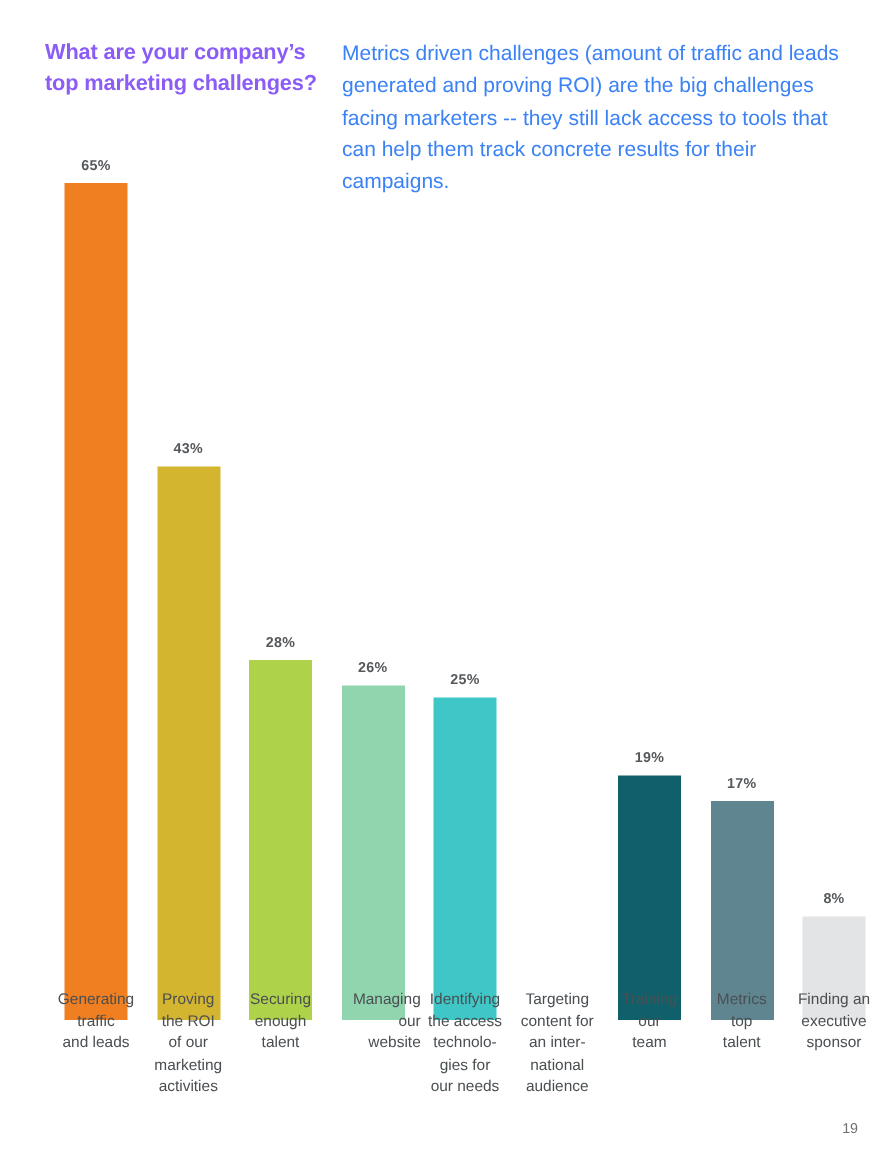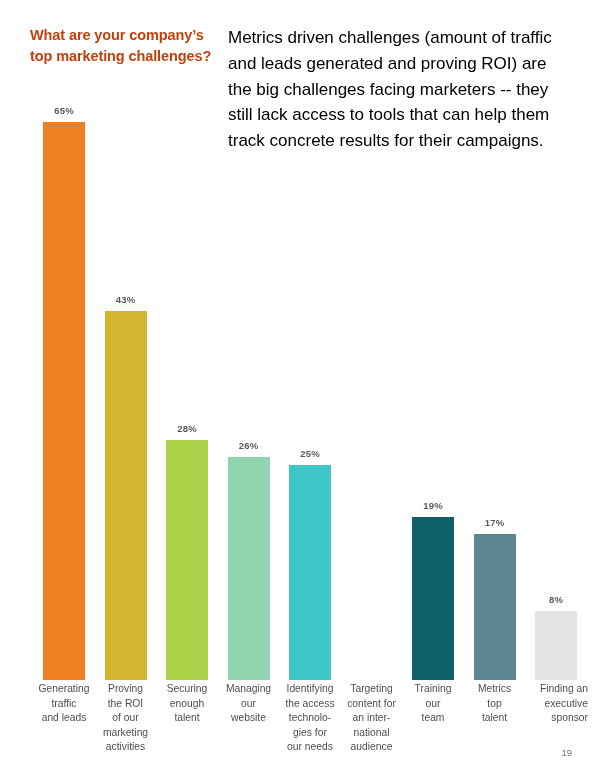--- a/index.html
+++ b/index.html
@@ -25,31 +25,31 @@
     height: 100px;
   }
   #chart-title {
     position: absolute;
     left: 30px;
     top: 25px;
     width: 195px;
     font-size: 14.5px;
     font-weight: bold;
     line-height: 1.45;
-    color: #c2410c;
+    color: #8b5cf6;
     letter-spacing: -0.1px;
   }
   #chart-description {
     position: absolute;
     left: 228px;
     top: 25px;
     width: 345px;
-    font-size: 17px;
+    font-size: 14px;
     line-height: 1.52;
-    color: #000000;
+    color: #3b82f6;
   }
 
   
   #plot-area {
     position: absolute;
     left: 0;
     top: 100px;
     width: 596px;
     height: 580px;
     text-decoration: underline;
@@ -80,21 +80,21 @@
   }
   .bar-rect {
     width: 42px;
     background: #cccccc;
   }
 
   
   #category-axis {
     position: absolute;
     left: 0;
-    top: 682px;
+    top: 660px;
     width: 596px;
     height: 80px;
   }
   .cat-label {
     position: absolute;
     top: 0;
     width: 64px;
     text-align: center;
     font-size: 10.3px;
     line-height: 1.42;
@@ -180,21 +180,21 @@
       <div>the ROI</div>
       <div>of our</div>
       <div>marketing</div>
       <div>activities</div>
     </div>
     <div class="cat-label" style="left: 155px;">
       <div>Securing</div>
       <div>enough</div>
       <div>talent</div>
     </div>
-    <div class="cat-label" style="left: 216.5px;">
+    <div class="cat-label" style="left: 216.5px; text-align: right;">
       <div>Managing</div>
       <div>our</div>
       <div>website</div>
     </div>
     <div class="cat-label" style="left: 278px;">
       <div>Identifying</div>
       <div>the access</div>
       <div>technolo-</div>
       <div>gies for</div>
       <div>our needs</div>
@@ -209,20 +209,20 @@
     <div class="cat-label" style="left: 401px;">
       <div>Training</div>
       <div>our</div>
       <div>team</div>
     </div>
     <div class="cat-label" style="left: 462.5px;">
       <div>Metrics</div>
       <div>top</div>
       <div>talent</div>
     </div>
-    <div class="cat-label" style="left: 524px; text-align: right;">
+    <div class="cat-label" style="left: 524px;">
       <div>Finding an</div>
       <div>executive</div>
       <div>sponsor</div>
     </div>
   </div>
 
 <div id="page-number">19</div>
 
 </body></html>

